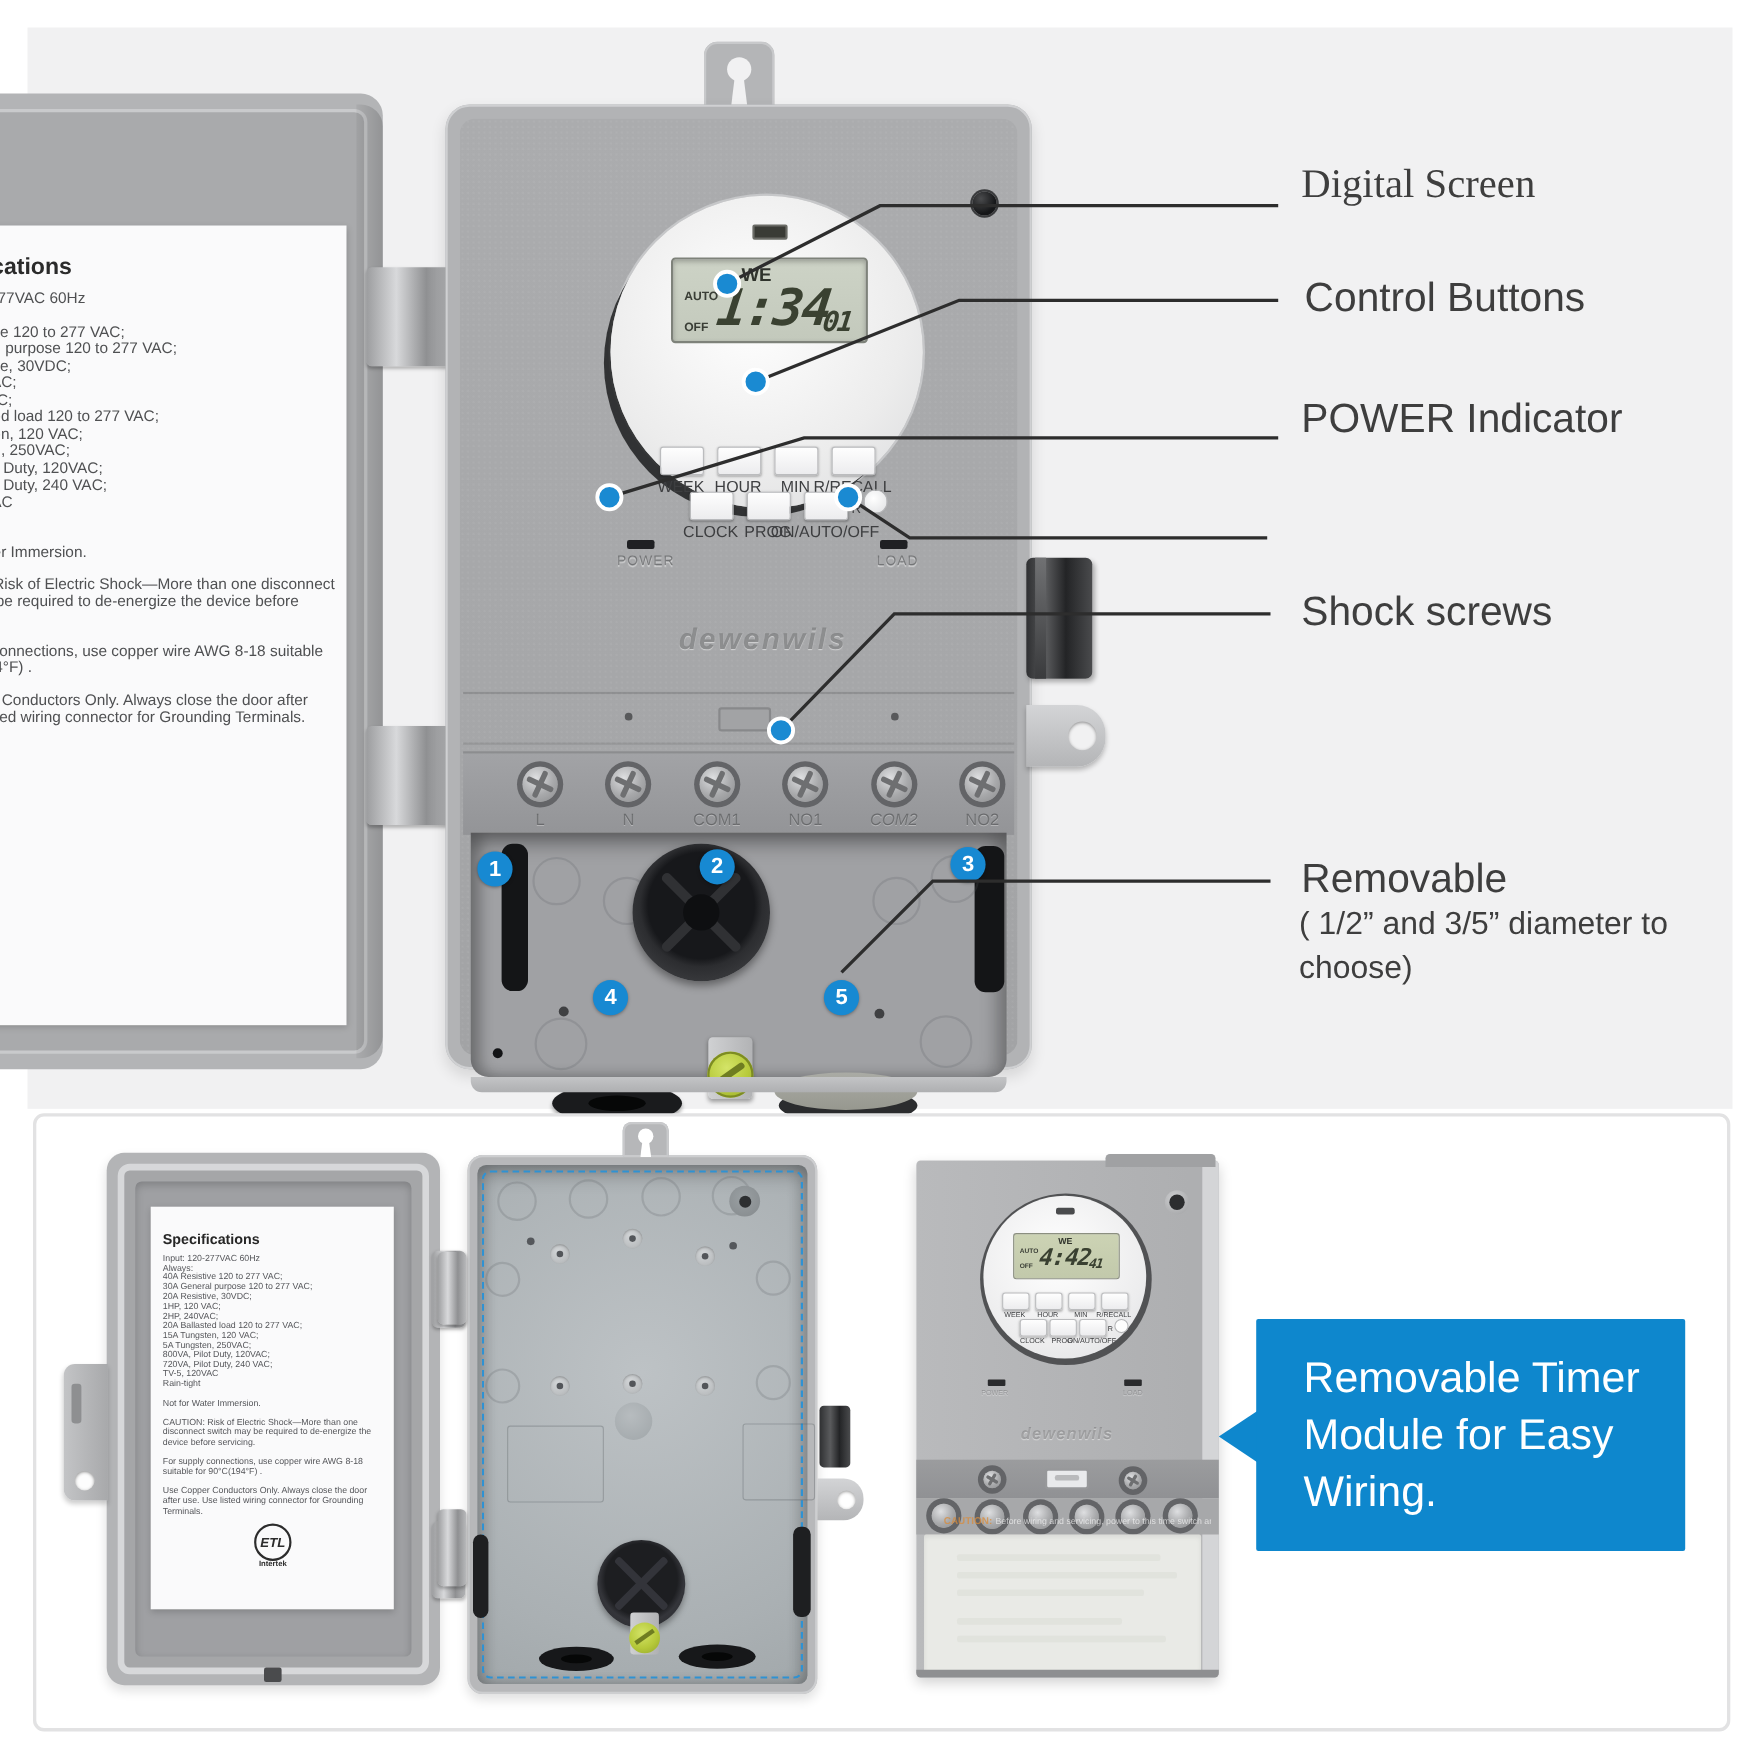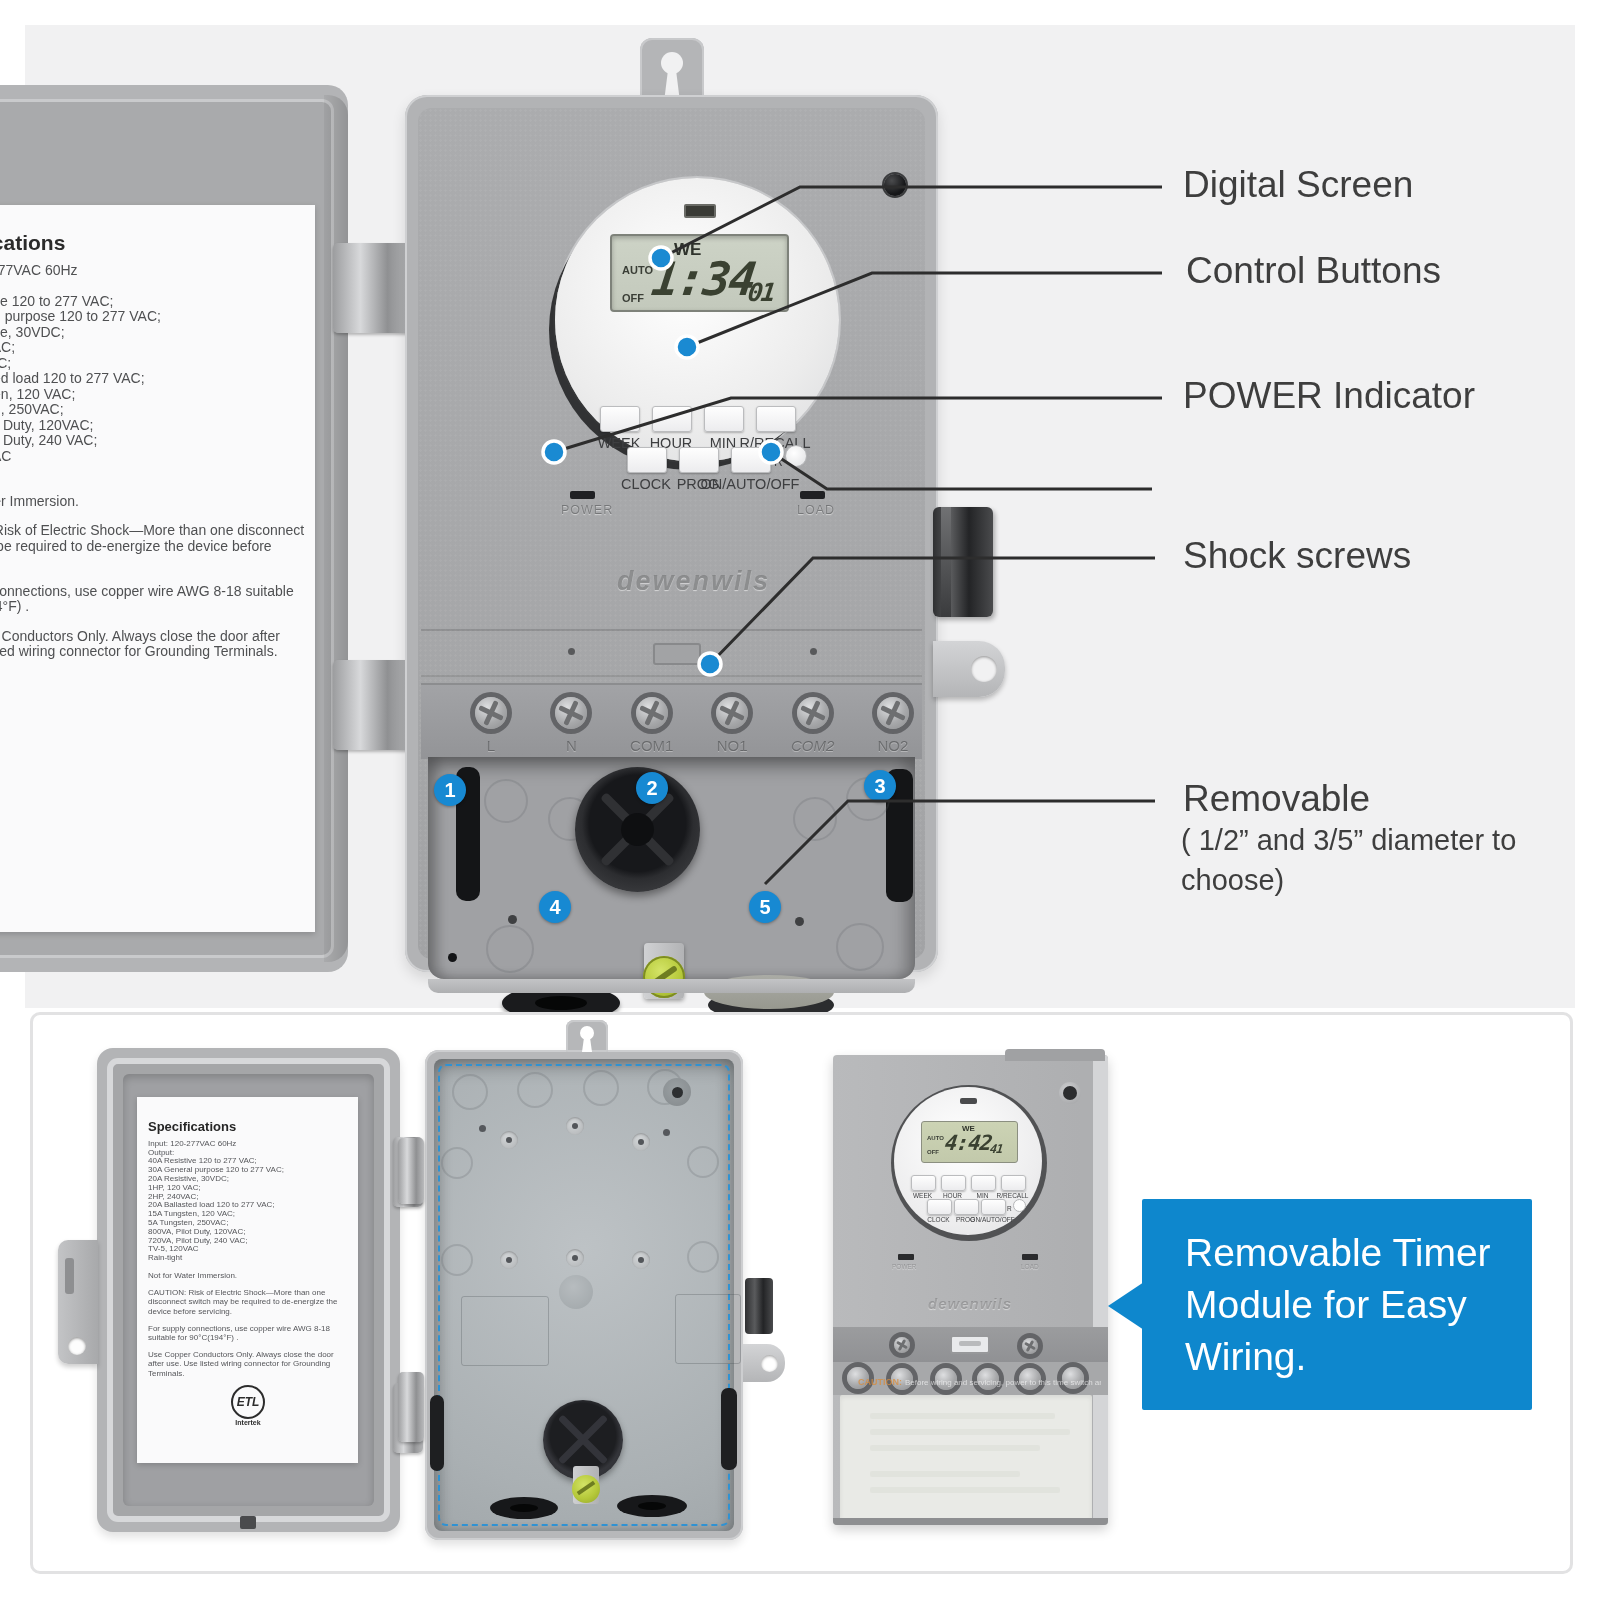--- a/index.html
+++ b/index.html
@@ -291,38 +291,38 @@
       <circle cx="687" cy="347" r="11"></circle>
       <circle cx="554" cy="452" r="11"></circle>
       <circle cx="771" cy="452" r="11"></circle>
       <circle cx="710" cy="664" r="11"></circle>
     </g>
 
     <path d="M726,1248 Q782,1200 820,1226" stroke="#2f92d3" stroke-width="3.5" stroke-dasharray="8 7" fill="none"></path>
     <polygon points="818,1214 842,1230 816,1238" fill="#2f92d3"></polygon>
   </svg>
 
-  <div class="callout-label" style="left:1183px;top:164px;">Digital Screen</div>
+  <div class="callout-label" style="left:1183px;top:146px;font-family:Liberation Serif, serif;">Digital Screen</div>
   <div class="callout-label" style="left:1186px;top:250px;">Control Buttons</div>
-  <div class="callout-label" style="left:1183px;top:375px;">POWER Indicator</div>
+  <div class="callout-label" style="left:1183px;top:360px;">POWER Indicator</div>
   <div class="callout-label" style="left:1183px;top:535px;">Shock screws</div>
   <div class="callout-label" style="left:1183px;top:778px;">Removable</div>
   <div class="abs" style="left:1181px;top:820px;width:350px;font-size:29px;line-height:40px;color:#3e3e3e;">( 1/2” and 3/5” diameter to choose)</div>
 
   <div id="panel-bottom" class="abs"></div>
 
   <div class="abs doorbody" style="left:97px;top:1048px;width:303px;height:484px;border-radius:16px;box-shadow:0 5px 10px rgba(0,0,0,0.12);">
     <div class="abs" style="left:10px;top:10px;right:10px;bottom:10px;border:6px solid #d7d8da;border-radius:11px;background:#a5a6a8;"></div>
     <div class="abs" style="left:26px;top:26px;right:26px;bottom:26px;background:#9fa0a3;border-radius:6px;box-shadow:inset 0 3px 8px rgba(0,0,0,0.2);"></div>
     <div class="whitelabel" style="left:40px;top:49px;width:221px;height:366px;">
       <div class="spec-sm" style="position:absolute;left:11px;top:26px;width:200px;">
         <div class="spec-title">Specifications</div>
         <div>
             <div class="spec-line">Input: 120-277VAC 60Hz</div>
-            <div class="spec-line">Output:</div>
+            <div class="spec-line">Always:</div>
             <div class="spec-line">40A Resistive 120 to 277 VAC;</div>
             <div class="spec-line">30A General purpose 120 to 277 VAC;</div>
             <div class="spec-line">20A Resistive, 30VDC;</div>
             <div class="spec-line">1HP, 120 VAC;</div>
             <div class="spec-line">2HP, 240VAC;</div>
             <div class="spec-line">20A Ballasted load 120 to 277 VAC;</div>
             <div class="spec-line">15A Tungsten, 120 VAC;</div>
             <div class="spec-line">5A Tungsten, 250VAC;</div>
             <div class="spec-line">800VA, Pilot Duty, 120VAC;</div>
             <div class="spec-line">720VA, Pilot Duty, 240 VAC;</div>

